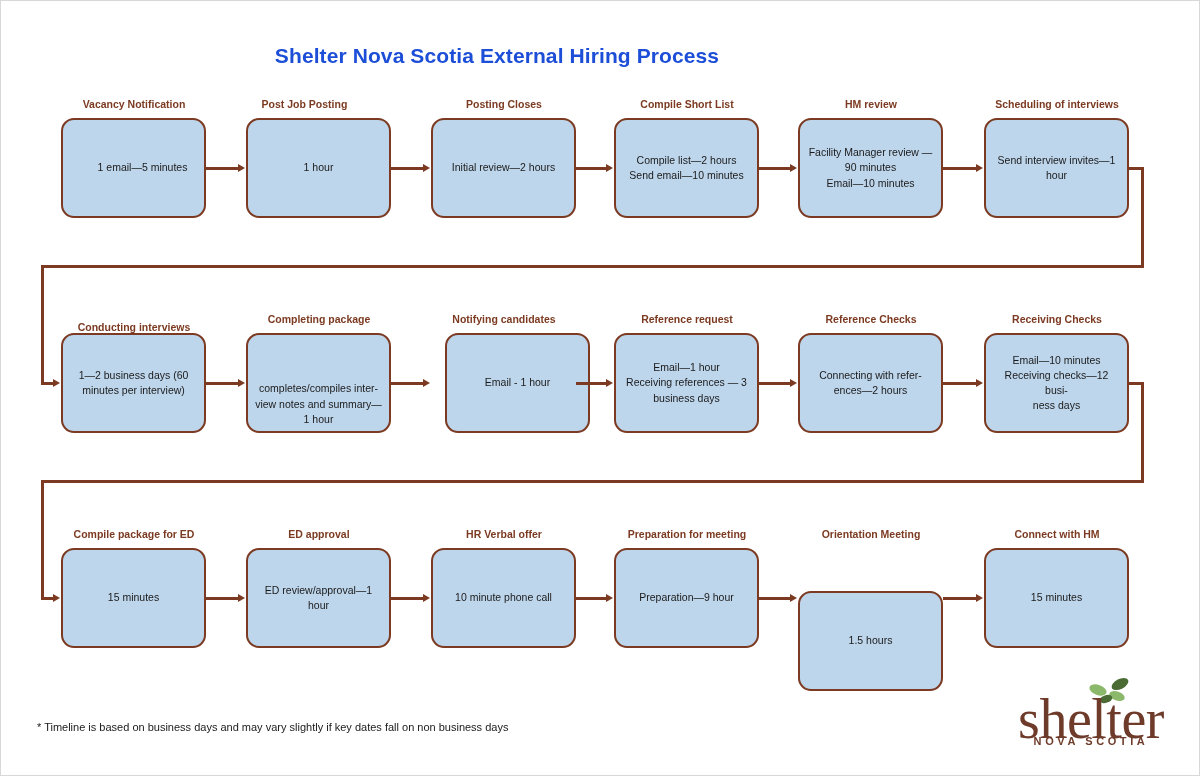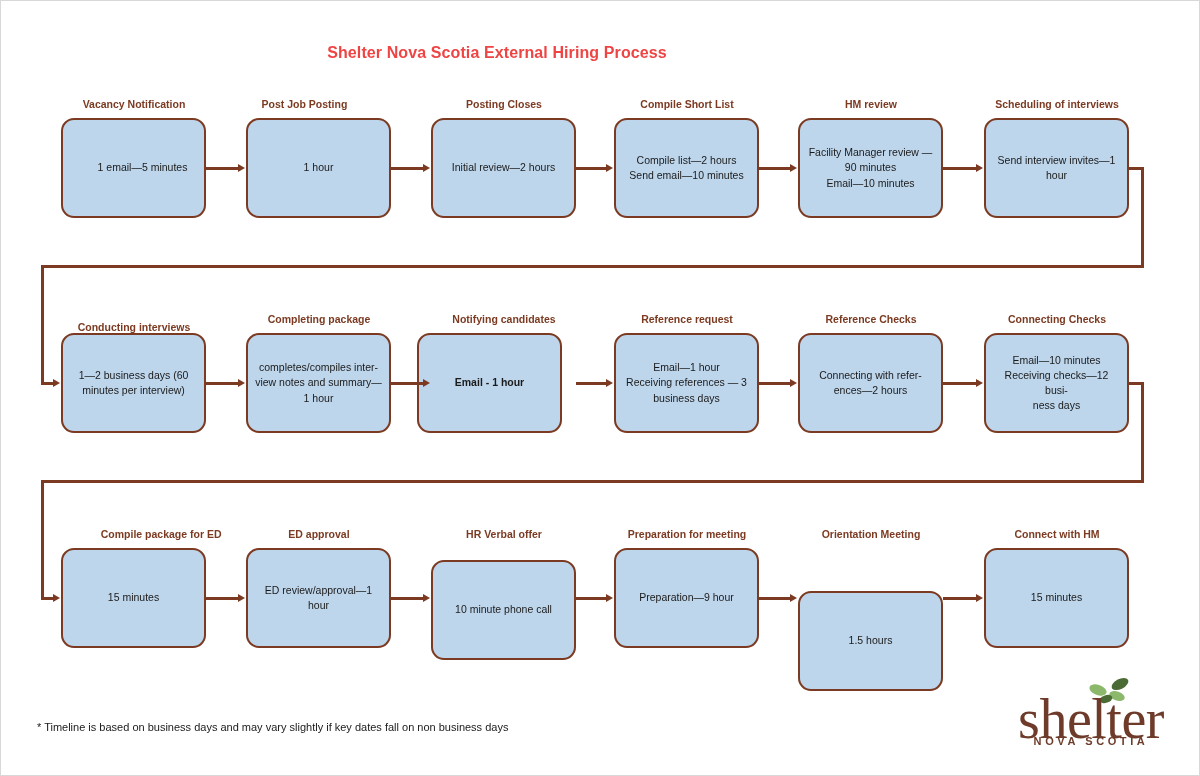--- a/index.html
+++ b/index.html
@@ -20,23 +20,23 @@
     box-sizing: border-box;
   }
 
   
   #title {
     position: absolute;
     left: 0;
     top: 43px;
     width: 992px;
     text-align: center;
-    font-size: 16px;
+    font-size: 21px;
     font-weight: bold;
-    color: #ef4444;
+    color: #1d4ed8;
     letter-spacing: 0.1px;
   }
 
   
   .node {
     position: absolute;
     box-sizing: border-box;
     width: 145px;
     height: 100px;
     background: #bed6ec;
@@ -163,57 +163,57 @@
       <div class="node" style="left: 983px; top: 117px;">
         <div class="node-body">Send interview invites—1
 hour</div>
       </div>
       <div class="node-label" style="left: 45.5px; top: 320px;">Conducting interviews</div>
       <div class="node" style="left: 60px; top: 332px;">
         <div class="node-body">1—2 business days (60
 minutes per interview)</div>
       </div>
       <div class="node-label" style="left: 230.5px; top: 312px;">Completing package</div>
-      <div class="node" style="left: 245px; top: 332px;">
+      <div class="node" style="left: 245px; top: 332px; align-items: flex-end;">
         <div class="node-body">completes/compiles inter-
 view notes and summary—
 1 hour</div>
       </div>
       <div class="node-label" style="left: 415.5px; top: 312px;">Notifying candidates</div>
-      <div class="node" style="left: 416px; top: 332px; font-weight: bold;">
+      <div class="node" style="left: 444px; top: 332px;">
         <div class="node-body">Email - 1 hour</div>
       </div>
       <div class="node-label" style="left: 598.5px; top: 312px;">Reference request</div>
       <div class="node" style="left: 613px; top: 332px;">
         <div class="node-body">Email—1 hour
 Receiving references — 3
 business days</div>
       </div>
       <div class="node-label" style="left: 782.5px; top: 312px;">Reference Checks</div>
       <div class="node" style="left: 797px; top: 332px;">
         <div class="node-body">Connecting with refer-
 ences—2 hours</div>
       </div>
-      <div class="node-label" style="left: 968.5px; top: 312px;">Connecting Checks</div>
+      <div class="node-label" style="left: 968.5px; top: 312px;">Receiving Checks</div>
       <div class="node" style="left: 983px; top: 332px;">
         <div class="node-body">Email—10 minutes
 Receiving checks—12 busi-
 ness days</div>
       </div>
-      <div class="node-label" style="left: 45.5px; top: 527px; text-align: right;">Compile package for ED</div>
+      <div class="node-label" style="left: 45.5px; top: 527px;">Compile package for ED</div>
       <div class="node" style="left: 60px; top: 547px;">
         <div class="node-body">15 minutes</div>
       </div>
       <div class="node-label" style="left: 230.5px; top: 527px;">ED approval</div>
       <div class="node" style="left: 245px; top: 547px;">
         <div class="node-body">ED review/approval—1
 hour</div>
       </div>
       <div class="node-label" style="left: 415.5px; top: 527px;">HR Verbal offer</div>
-      <div class="node" style="left: 430px; top: 559px;">
+      <div class="node" style="left: 430px; top: 547px;">
         <div class="node-body">10 minute phone call</div>
       </div>
       <div class="node-label" style="left: 598.5px; top: 527px;">Preparation for meeting</div>
       <div class="node" style="left: 613px; top: 547px;">
         <div class="node-body">Preparation—9 hour</div>
       </div>
       <div class="node-label" style="left: 782.5px; top: 527px;">Orientation Meeting</div>
       <div class="node" style="left: 797px; top: 547px; margin-top: 43px;">
         <div class="node-body">1.5 hours</div>
       </div>

